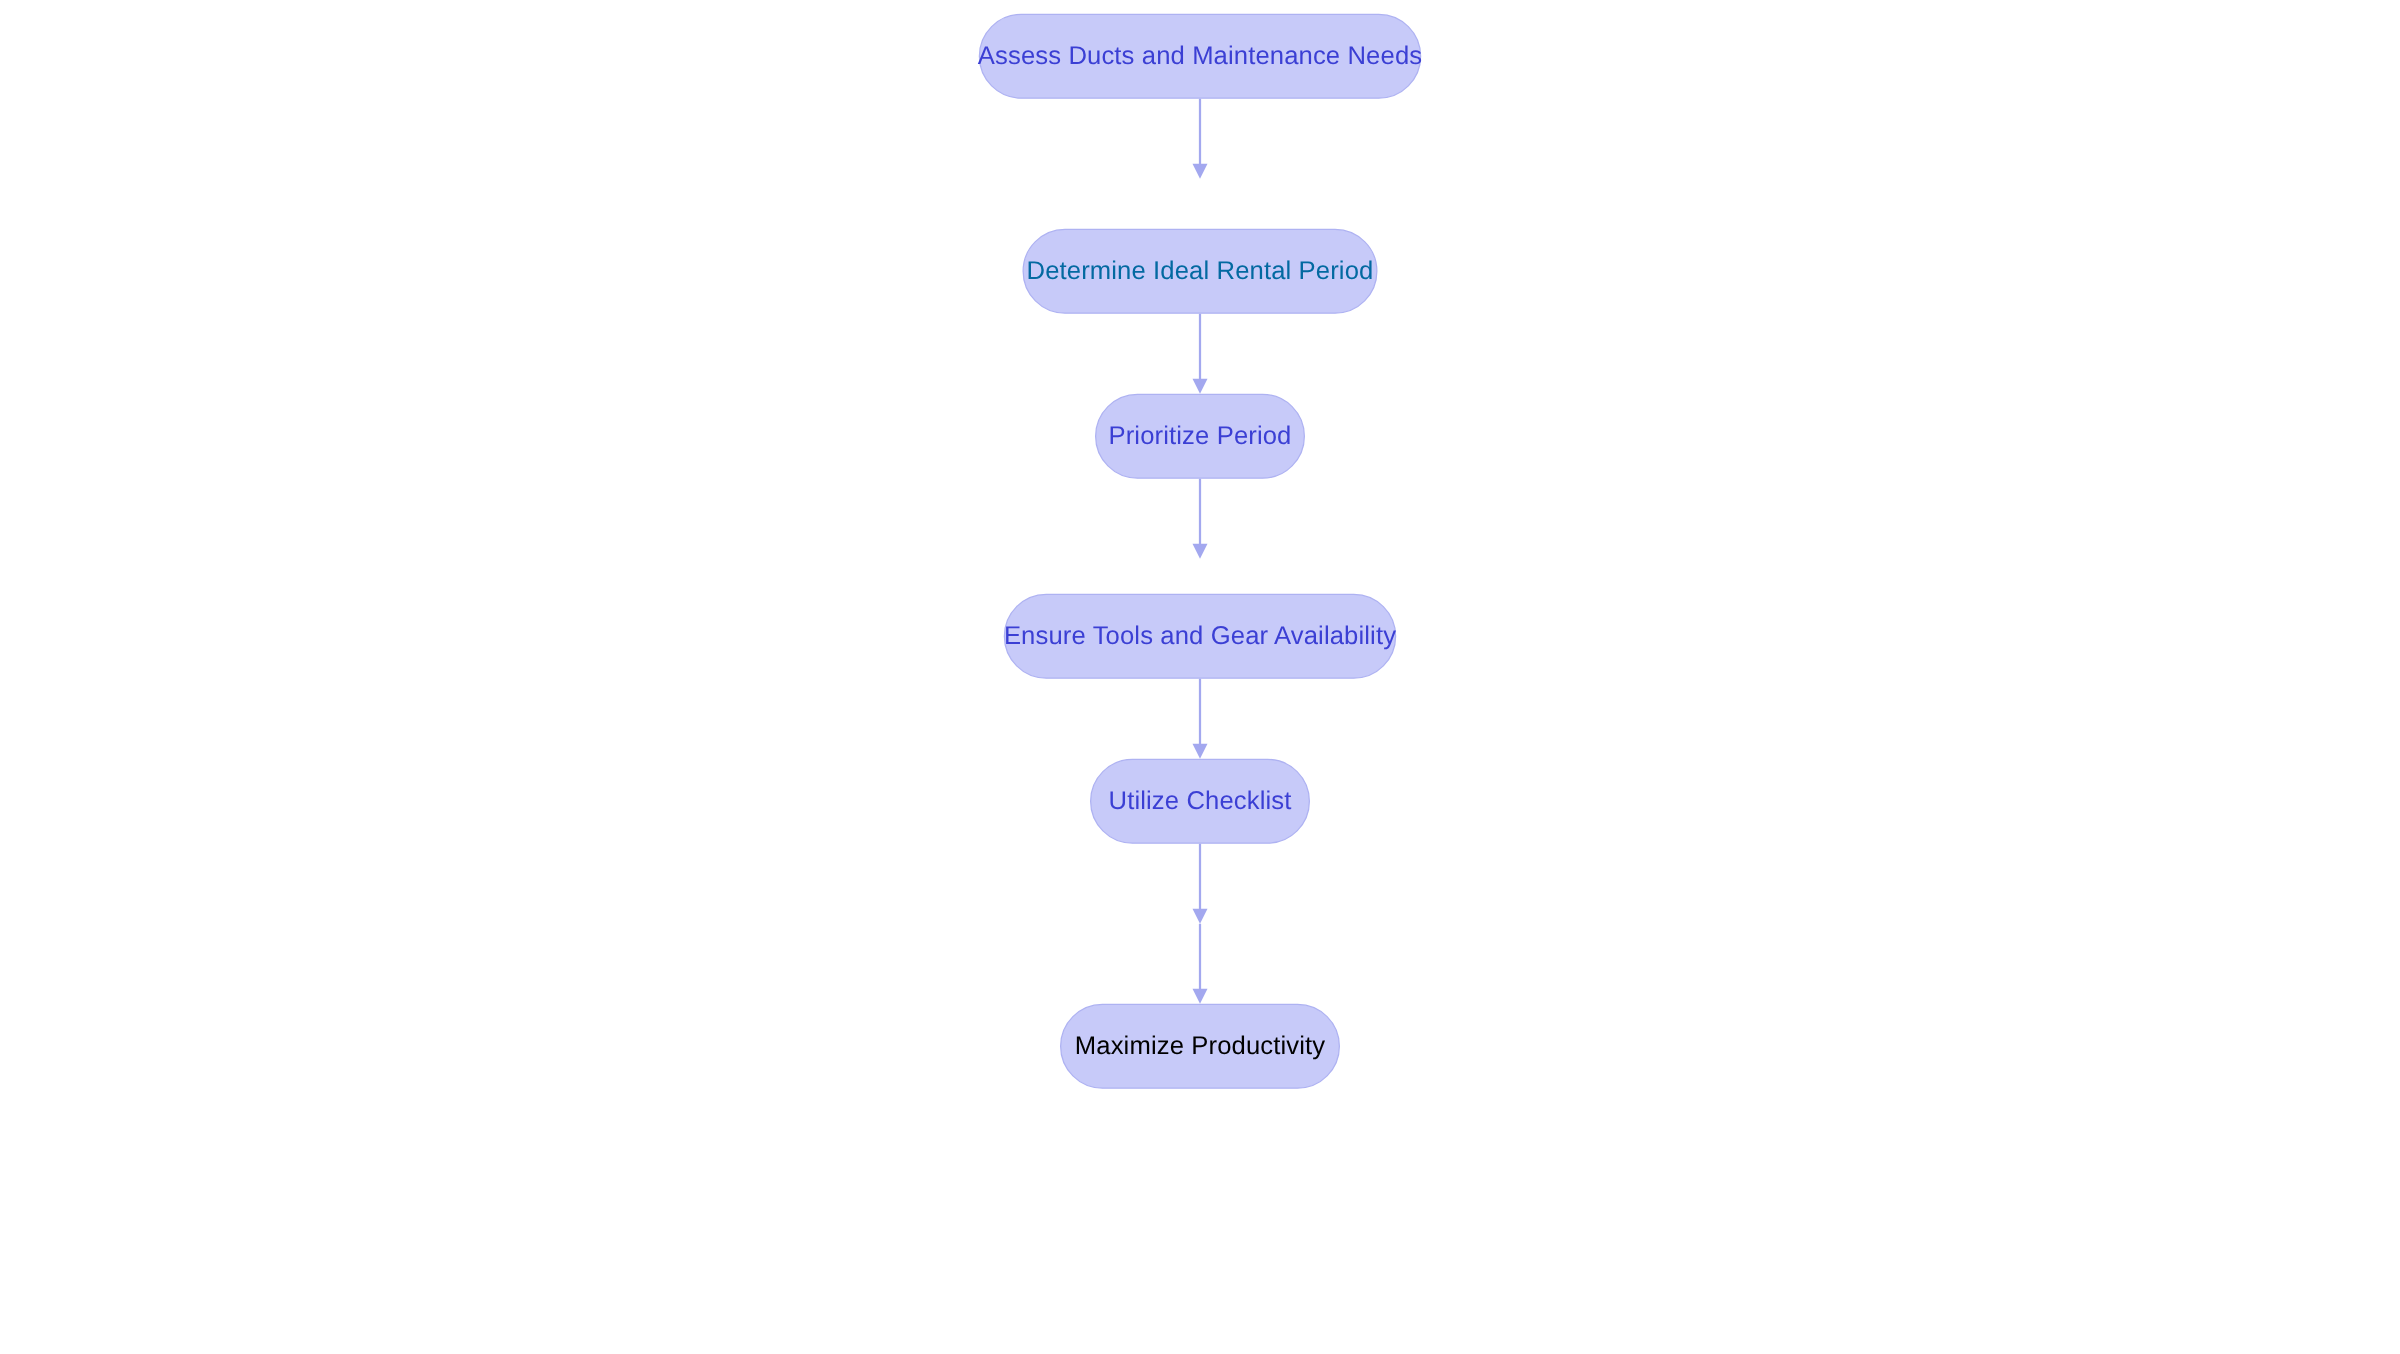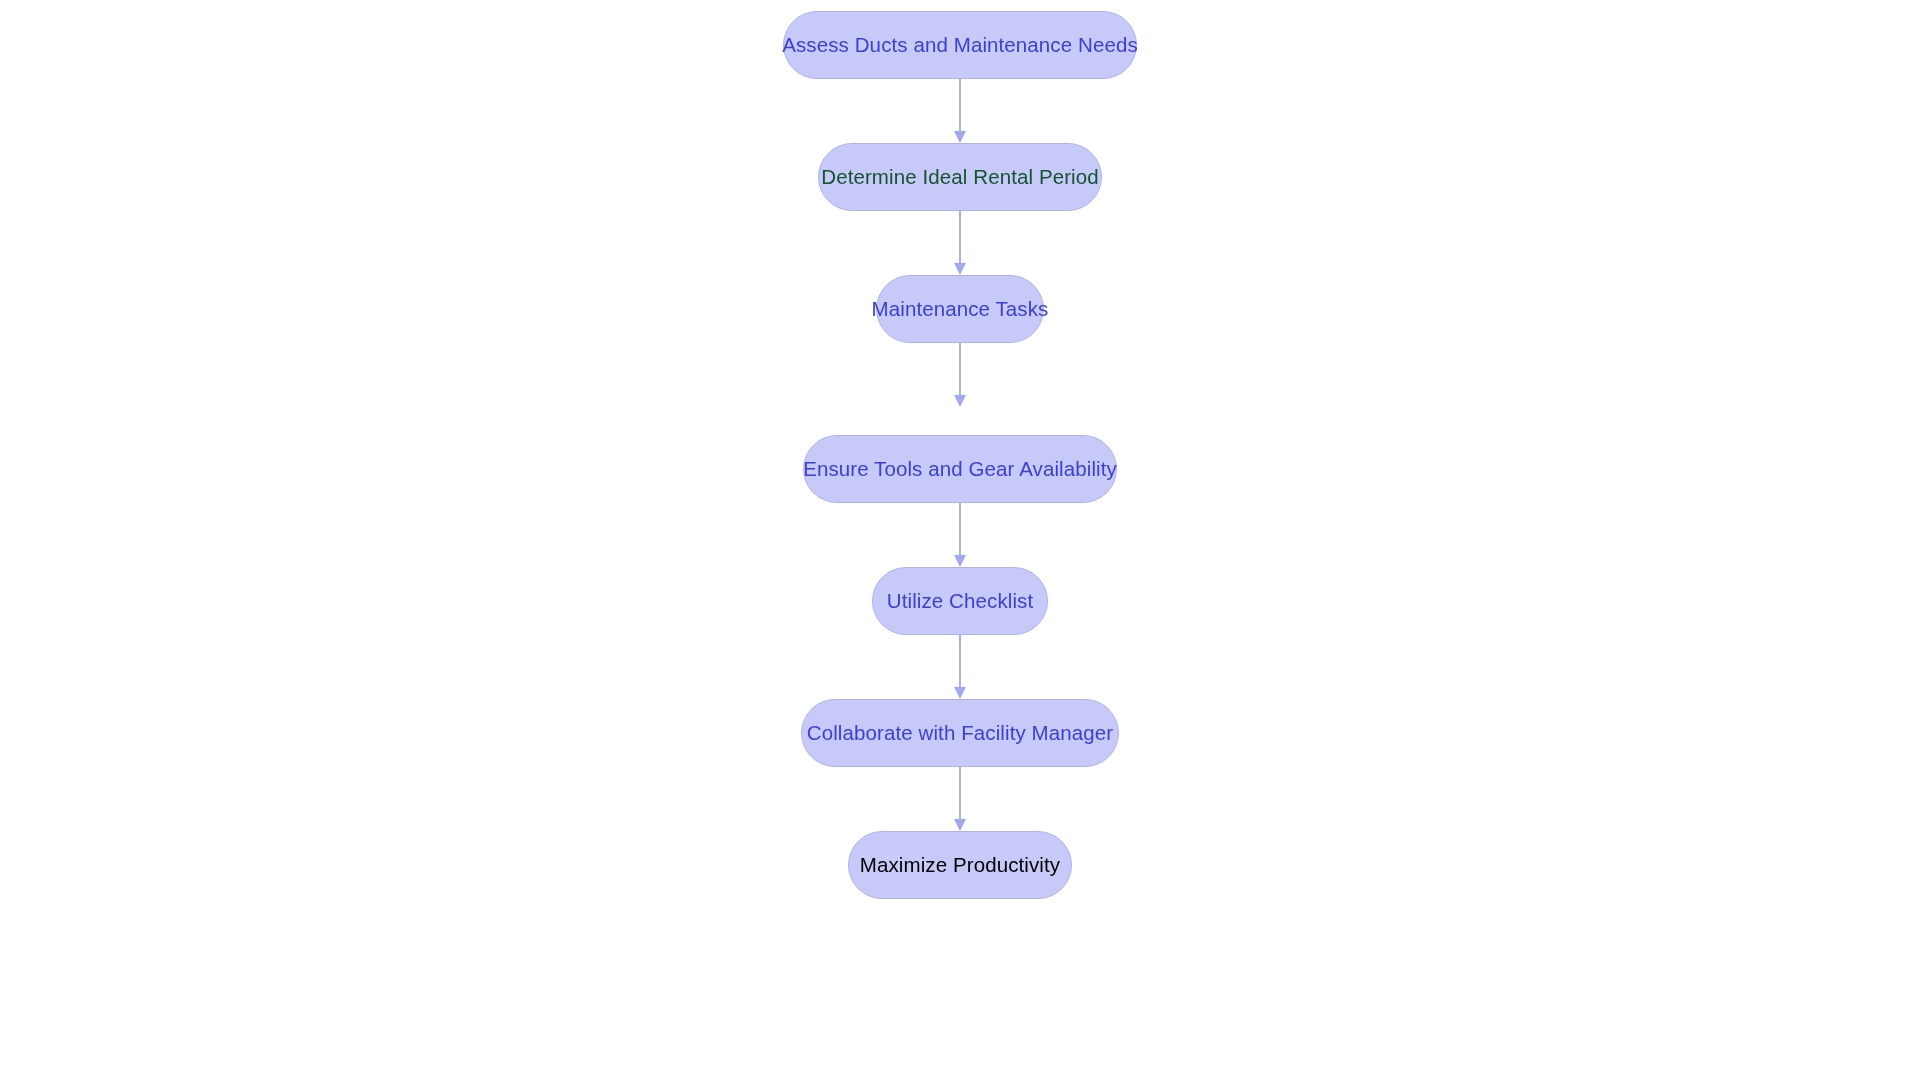--- a/index.html
+++ b/index.html
@@ -78,31 +78,31 @@
   <div class="flow-column" id="flow-column" style="padding-top: 11px;">
       <div class="flow-node" style="width: 354px; height: 68px; background: rgb(199, 202, 249); border-color: rgb(174, 178, 242); color: rgb(59, 63, 212);">
         <span class="node-label">Assess Ducts and Maintenance Needs</span>
       </div>
       <div class="flow-arrow" style="height: 64px;">
         <svg width="22" height="64" viewBox="0 0 22 64">
           <line x1="11" y1="0" x2="11" y2="53" stroke="#a3a8ef" stroke-width="1.8"></line>
           <polygon points="5,52 17,52 11,64" fill="#a3a8ef"></polygon>
         </svg>
       </div>
-      <div class="flow-node" style="width: 284px; height: 68px; background: rgb(199, 202, 249); border-color: rgb(174, 178, 242); color: #14532d;">
+      <div class="flow-node" style="width: 284px; height: 68px; background: rgb(199, 202, 249); border-color: rgb(174, 178, 242); color: #0369a1; margin-top: 40px;">
         <span class="node-label">Determine Ideal Rental Period</span>
       </div>
       <div class="flow-arrow" style="height: 64px;">
         <svg width="22" height="64" viewBox="0 0 22 64">
           <line x1="11" y1="0" x2="11" y2="53" stroke="#a3a8ef" stroke-width="1.8"></line>
           <polygon points="5,52 17,52 11,64" fill="#a3a8ef"></polygon>
         </svg>
       </div>
       <div class="flow-node" style="width: 168px; height: 68px; background: rgb(199, 202, 249); border-color: rgb(174, 178, 242); color: rgb(59, 63, 212);">
-        <span class="node-label">Maintenance Tasks</span>
+        <span class="node-label">Prioritize Period</span>
       </div>
       <div class="flow-arrow" style="height: 64px;">
         <svg width="22" height="64" viewBox="0 0 22 64">
           <line x1="11" y1="0" x2="11" y2="53" stroke="#a3a8ef" stroke-width="1.8"></line>
           <polygon points="5,52 17,52 11,64" fill="#a3a8ef"></polygon>
         </svg>
       </div>
       <div class="flow-node" style="width: 314px; height: 68px; background: rgb(199, 202, 249); border-color: rgb(174, 178, 242); color: rgb(59, 63, 212); margin-top: 28px;">
         <span class="node-label">Ensure Tools and Gear Availability</span>
       </div>
@@ -114,23 +114,20 @@
       </div>
       <div class="flow-node" style="width: 176px; height: 68px; background: rgb(199, 202, 249); border-color: rgb(174, 178, 242); color: rgb(59, 63, 212);">
         <span class="node-label">Utilize Checklist</span>
       </div>
       <div class="flow-arrow" style="height: 64px;">
         <svg width="22" height="64" viewBox="0 0 22 64">
           <line x1="11" y1="0" x2="11" y2="53" stroke="#a3a8ef" stroke-width="1.8"></line>
           <polygon points="5,52 17,52 11,64" fill="#a3a8ef"></polygon>
         </svg>
       </div>
-      <div class="flow-node" style="width: 318px; height: 68px; background: rgb(199, 202, 249); border-color: rgb(174, 178, 242); color: rgb(59, 63, 212);">
-        <span class="node-label">Collaborate with Facility Manager</span>
-      </div>
       <div class="flow-arrow" style="height: 64px;">
         <svg width="22" height="64" viewBox="0 0 22 64">
           <line x1="11" y1="0" x2="11" y2="53" stroke="#a3a8ef" stroke-width="1.8"></line>
           <polygon points="5,52 17,52 11,64" fill="#a3a8ef"></polygon>
         </svg>
       </div>
       <div class="flow-node" style="width: 224px; height: 68px; background: rgb(199, 202, 249); border-color: rgb(174, 178, 242); color: #000000;">
         <span class="node-label">Maximize Productivity</span>
       </div>
     </div>

